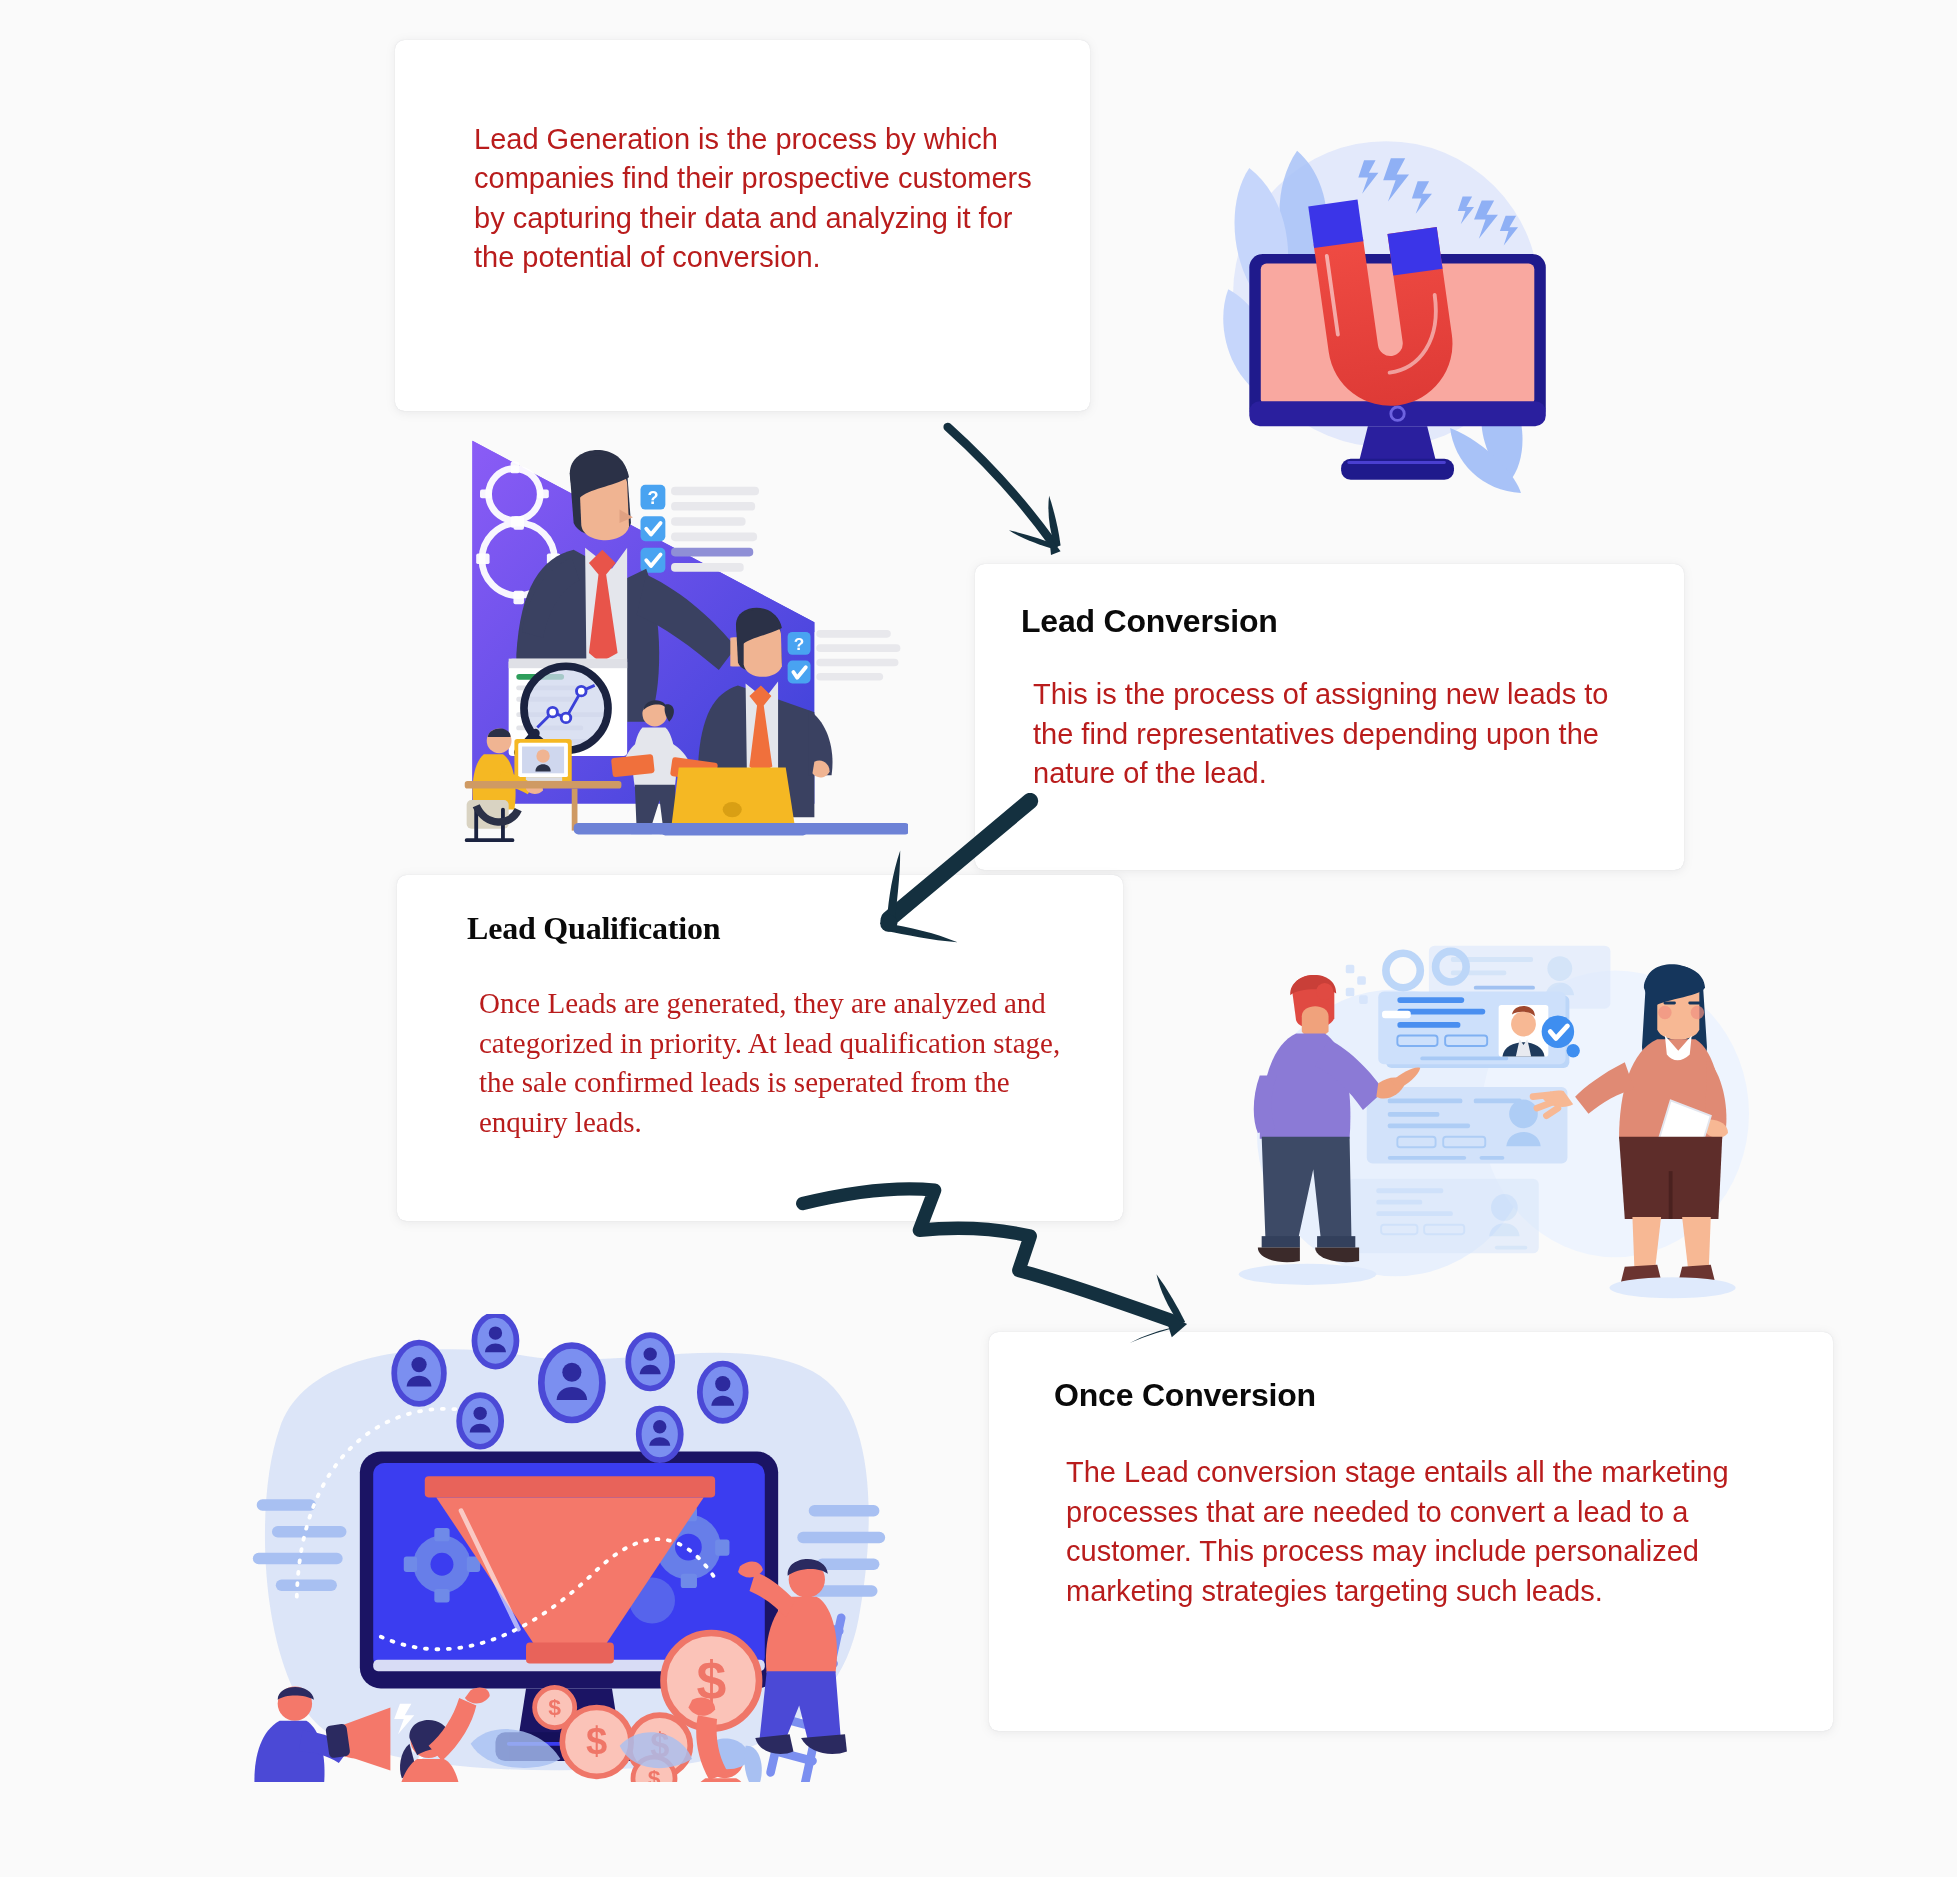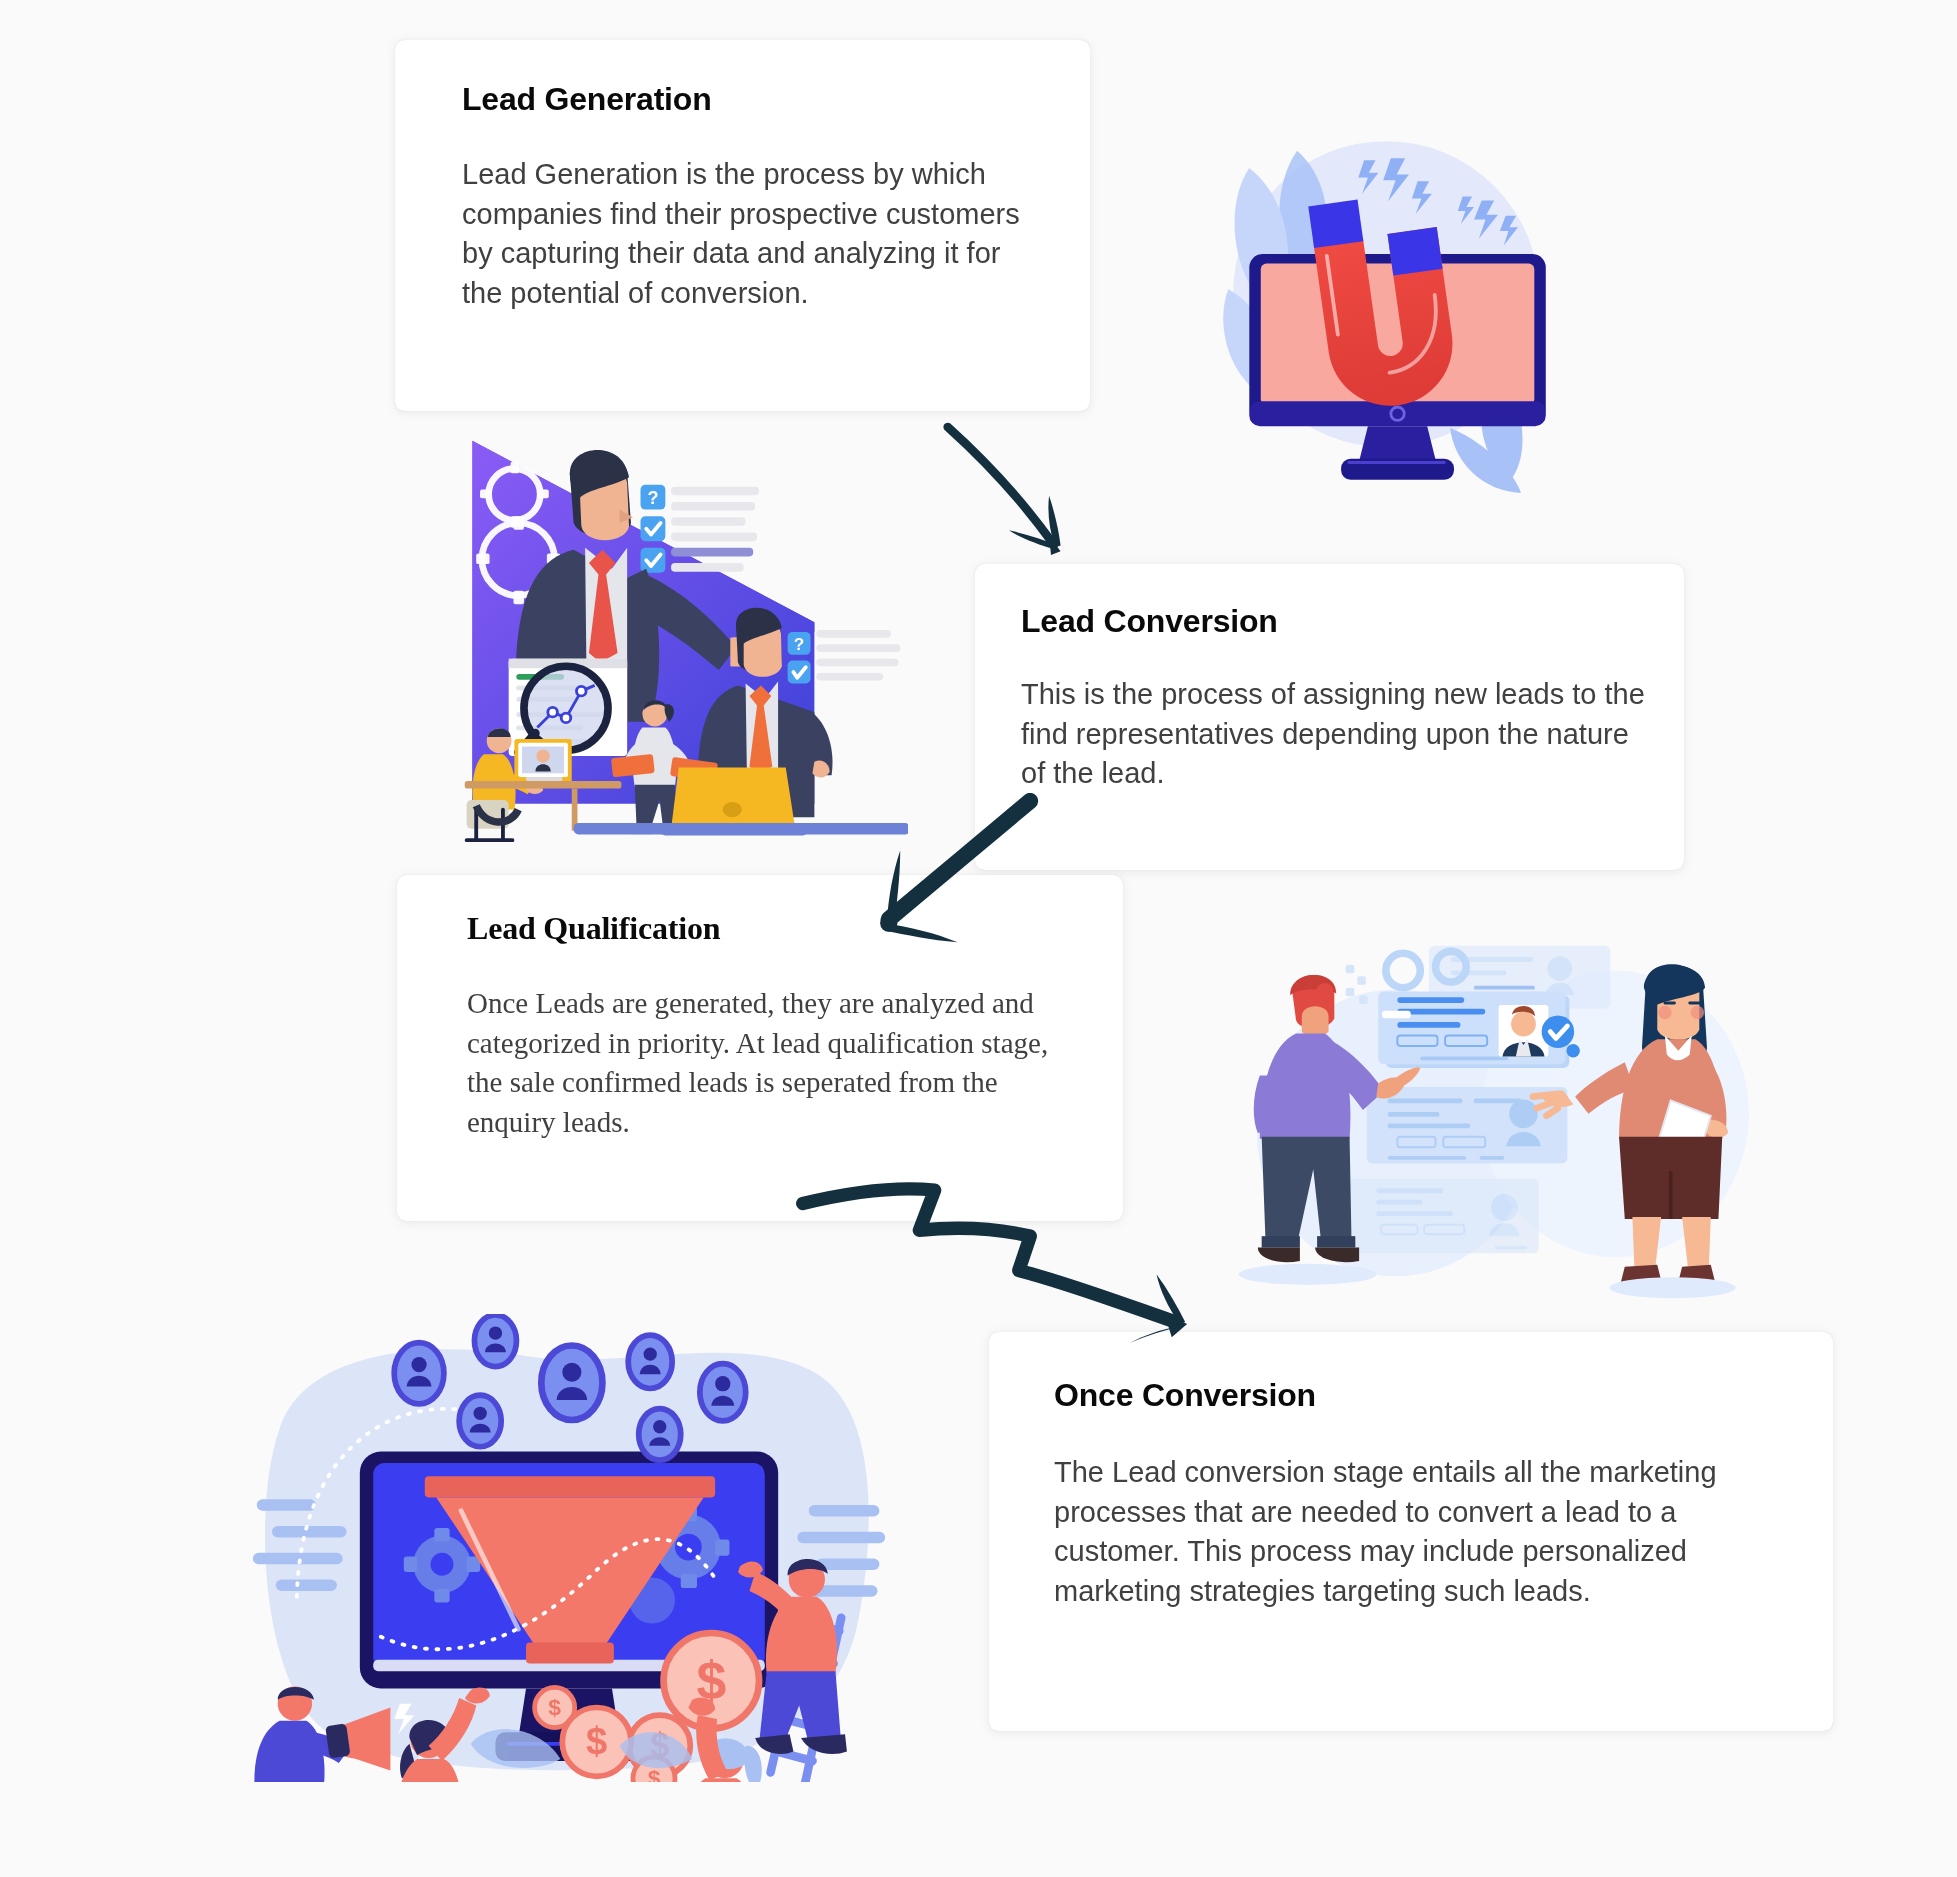--- a/index.html
+++ b/index.html
@@ -19,21 +19,21 @@
     border-radius:9.6px;
     box-shadow:0 1.9px 9.6px rgba(120,125,135,.13), 0 0 1px rgba(120,125,135,.25);
     box-sizing:border-box;
     z-index:6;
   }
   .card-title{
     font-size:32px;font-weight:bold;color:#0a0a0a;
     letter-spacing:-0.2px;line-height:1.1;margin:0;
   }
   .card-body{
-    font-size:29px;color:#404040;line-height:1.36;margin:0;
+    font-size:29px;color:#b91c1c;line-height:1.36;margin:12px;
     white-space:pre-line;
   }
 
   #card-lead-generation{left:395px;top:40px;width:695px;height:371px;padding:42px 44px 0 67px;}
   #card-lead-generation .card-body{margin-top:38px;}
 
   #card-lead-assignment{left:975px;top:564px;width:709px;height:306px;padding:40px 38px 0 46px;}
   #card-lead-assignment .card-body{margin-top:36px;}
 
   #card-lead-qualification{left:397px;top:875px;width:726px;height:346px;padding:36px 38px 0 70px;font-family:Liberation Serif, serif;}
@@ -594,21 +594,20 @@
     <svg viewBox="0 0 440 205" width="421" height="196" aria-hidden="true">
       <path d="M10 34 C 60 22, 110 16, 148 20 L 132 62 C 172 58, 212 60, 248 68
                L 236 104 C 290 118, 348 140, 400 158" fill="none" stroke="#14303f" stroke-width="14" stroke-linecap="round" stroke-linejoin="round"></path>
       <path d="M404 160 C 392 142, 384 126, 380 108 C 392 124, 402 142, 410 158 Z" fill="#14303f"></path>
       <path d="M404 162 C 384 166, 366 172, 352 180 C 370 172, 388 166, 408 162 Z" fill="#14303f"></path>
       <path d="M388 148 L 412 160 L 396 174 Z" fill="#14303f"></path>
     </svg>
   </div>
 
   <div class="card" id="card-lead-generation">
-    <h2 class="card-title">Lead Generation</h2>
     <p class="card-body">Lead Generation is the process by which companies find their prospective customers by capturing their data and analyzing it for the potential of conversion.</p>
   </div>
 
   <div class="card" id="card-lead-assignment">
     <h2 class="card-title">Lead Conversion</h2>
     <p class="card-body">This is the process of assigning new leads to the find representatives depending upon the nature of the lead.</p>
   </div>
 
   <div class="card" id="card-lead-qualification">
     <h2 class="card-title">Lead Qualification</h2>

